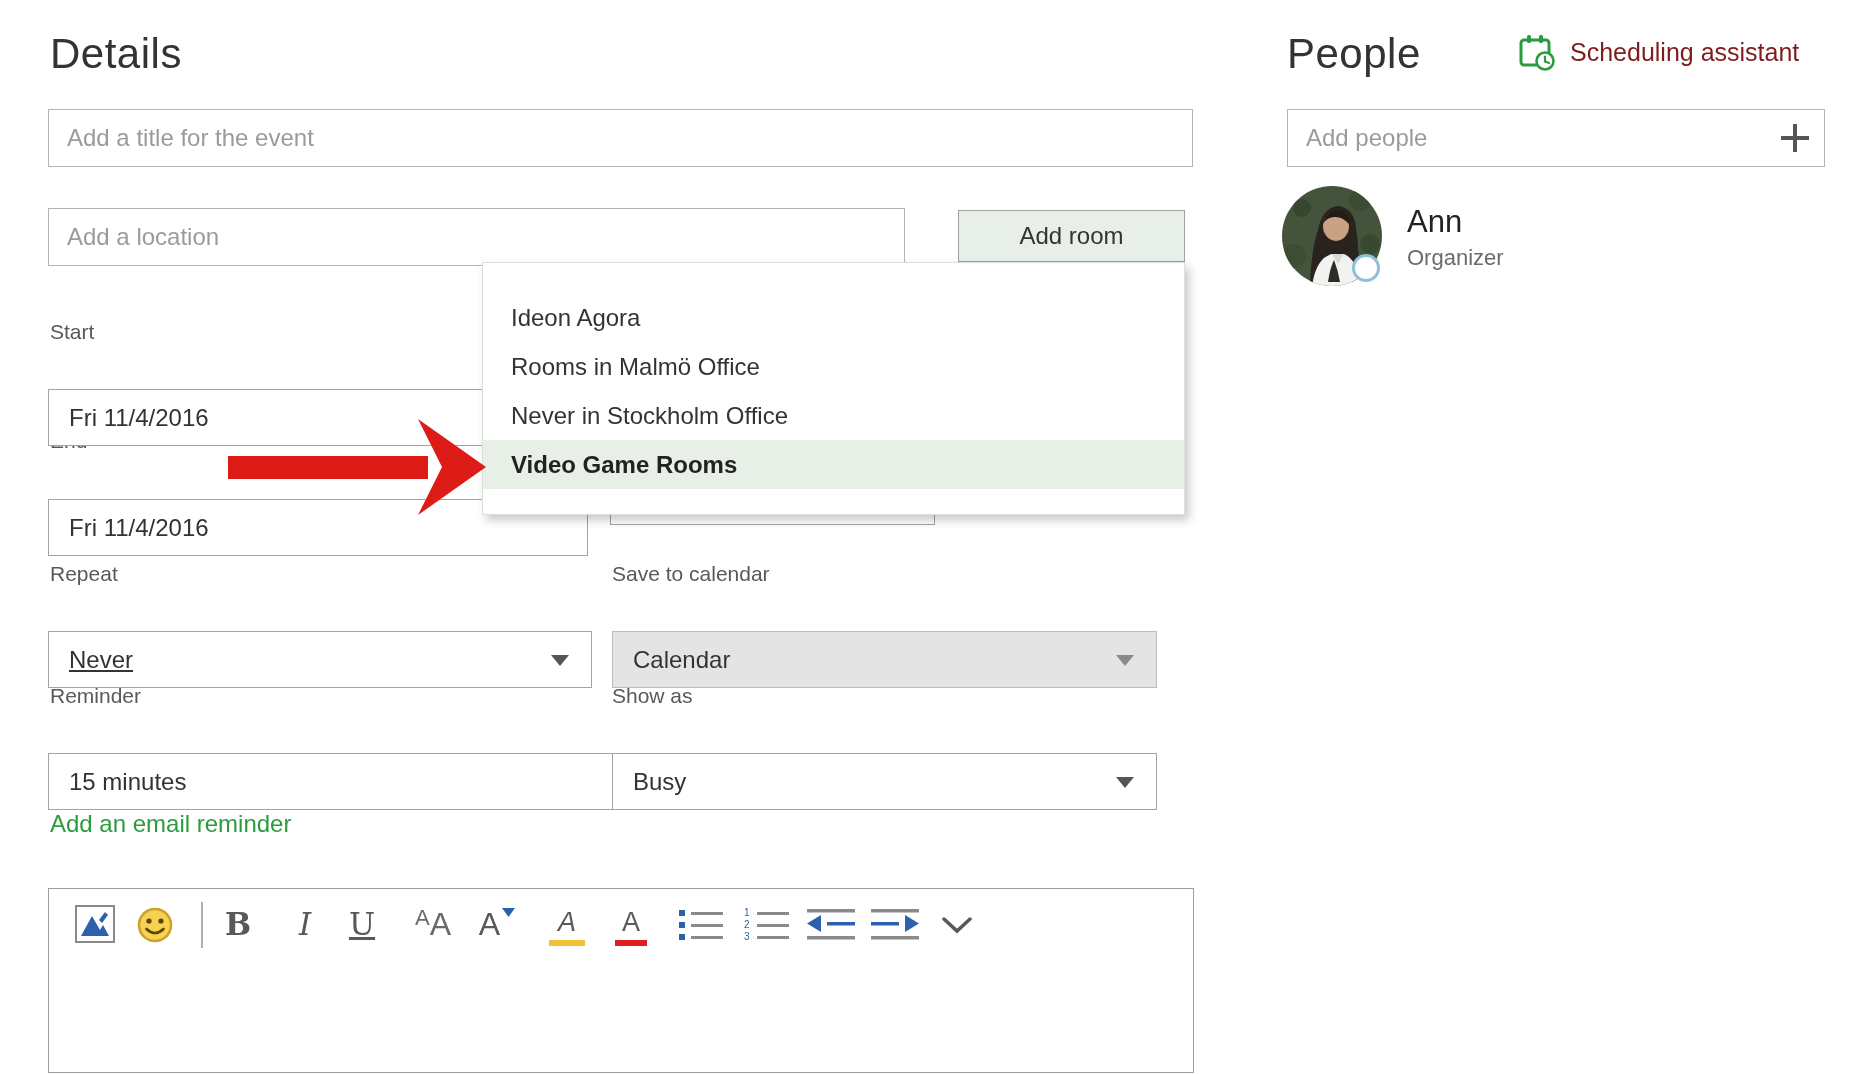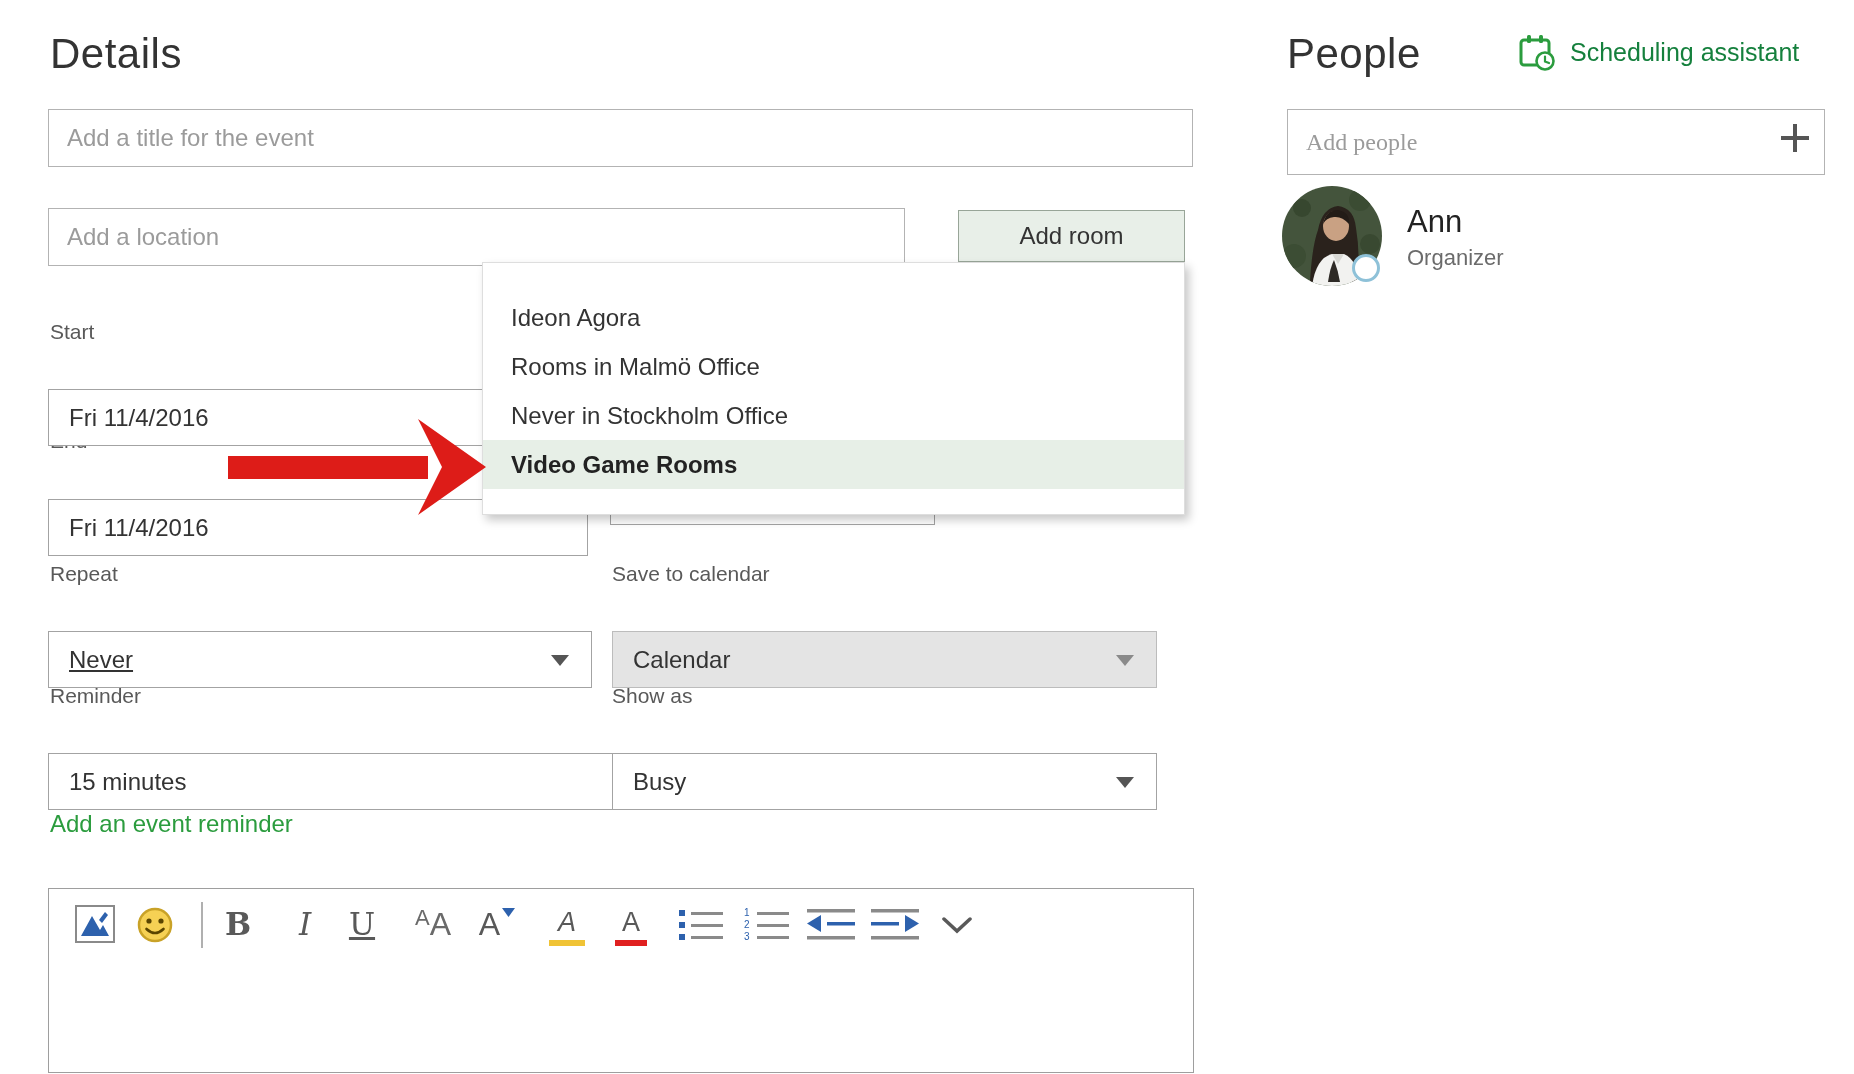--- a/index.html
+++ b/index.html
@@ -43,21 +43,21 @@
 
   .green-link { position:absolute; left:50px; top:810px; font-size:24px; color:#2b9c3e;
                 cursor:pointer; text-decoration:none; }
 
   .editor { position:absolute; left:48px; top:888px; width:1146px; height:185px;
             border:1px solid #9e9e9e; background:#fff; }
   .tb { position:absolute; display:flex; align-items:center; justify-content:center; cursor:pointer; }
   .serif-glyph { font-family:"DejaVu Serif", serif; color:#595959; }
 
   .sched-btn { position:absolute; left:1518px; top:33px; display:flex; align-items:center; cursor:pointer; }
-  .sched-label { font-size:25px; color:#15803d; margin-left:14px; }
+  .sched-label { font-size:25px; color:#7f1d1d; margin-left:14px; }
 
   .plus-wrap { position:absolute; left:1770px; top:112px; width:50px; height:52px;
                display:flex; align-items:center; justify-content:center; cursor:pointer; }
 
   .avatar { position:absolute; left:1282px; top:186px; width:100px; height:100px;
             border-radius:50%; overflow:hidden; }
   .presence { position:absolute; left:1352px; top:254px; width:28px; height:28px;
               border-radius:50%; background:#fff; border:3px solid #8ec1d8; z-index:5; }
   .att-name { position:absolute; left:1407px; top:204px; font-size:31px; color:#222; }
   .att-role { position:absolute; left:1407px; top:245px; font-size:22px; color:#6b6b6b; }
@@ -114,21 +114,21 @@
     <span>15 minutes</span>
     <span class="chev"></span>
   </div>
 
   <div class="field-label" style="left:612px; top:684px;">Show as</div>
   <div class="value-box select-box" style="left:612px; top:722px; width:545px; height:57px;">
     <span>Busy</span>
     <span class="chev"></span>
   </div>
 
-  <a class="green-link">Add an event reminder</a>
+  <a class="green-link">Add an email reminder</a>
 
   <div class="editor">
 
     <div class="tb" style="left:26px; top:16px; width:40px; height:38px; border:2px solid #8a8a8a; background:#fff;">
       <svg width="32" height="28" viewBox="0 0 32 28">
         <polygon points="2,26 13,6 21,20 24,15 30,26" fill="#2d61ad"></polygon>
         <polygon points="20,10 26,2 29,5 23,13" fill="#2d61ad"></polygon>
       </svg>
     </div>
 
@@ -226,21 +226,21 @@
     <svg width="38" height="38" viewBox="0 0 38 38">
       <rect x="3" y="7" width="28" height="25" rx="3" fill="none" stroke="#2b9c3e" stroke-width="3"></rect>
       <rect x="9" y="2" width="4" height="8" rx="1.5" fill="#2b9c3e"></rect>
       <rect x="21" y="2" width="4" height="8" rx="1.5" fill="#2b9c3e"></rect>
       <circle cx="27" cy="28" r="8.5" fill="#fff" stroke="#2b9c3e" stroke-width="2.6"></circle>
       <polyline points="27,23.5 27,28.5 31,30" fill="none" stroke="#2b9c3e" stroke-width="2.2" stroke-linecap="round"></polyline>
     </svg>
     <span class="sched-label">Scheduling assistant</span>
   </div>
 
-  <input class="txt-input" style="left: 1287px; top: 109px; width: 538px; height: 66px; padding-right: 28px; font-family: Liberation Serif, serif;" placeholder="Add people">
+  <input class="txt-input" style="left: 1287px; top: 109px; width: 538px; height: 58px; padding-right: 28px;" placeholder="Add people">
   <div class="plus-wrap">
     <svg width="32" height="32" viewBox="0 0 32 32">
       <rect x="14" y="2" width="4" height="28" fill="#555"></rect>
       <rect x="2" y="14" width="28" height="4" fill="#555"></rect>
     </svg>
   </div>
 
   <div class="avatar">
     <svg width="100" height="100" viewBox="0 0 100 100">
       <rect width="100" height="100" fill="#44543c"></rect>

